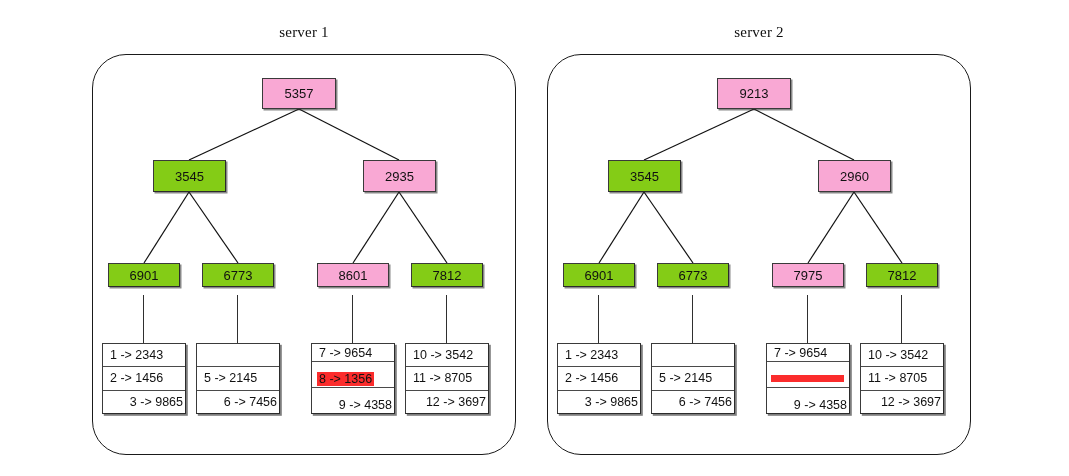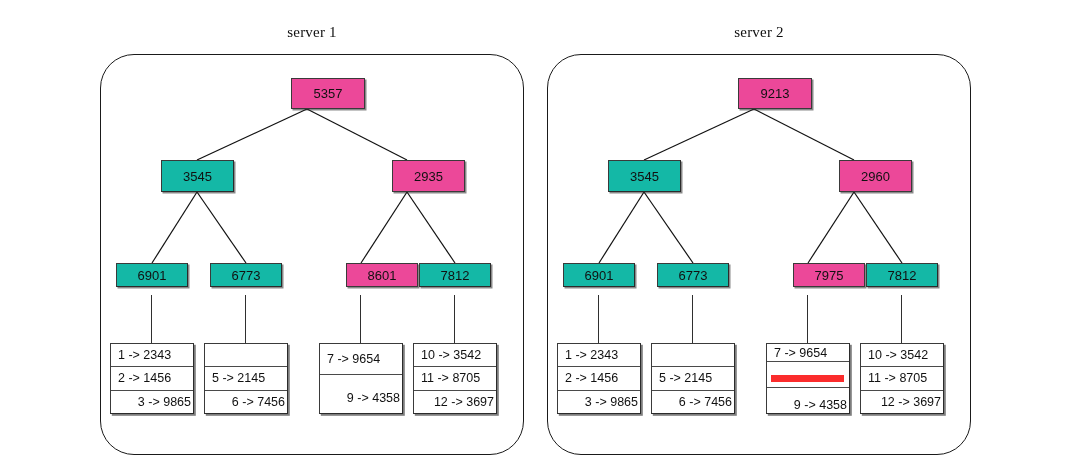--- a/index.html
+++ b/index.html
@@ -15,34 +15,34 @@
   .panel .frame{
     position:absolute;left:0;top:0;width:100%;height:100%;
     border:1.4px solid #1a1a1a;border-radius:34px;background:transparent;
     box-sizing:border-box;
   }
   .panel-title{
     position:absolute;top:-30px;left:0;width:100%;
     text-align:center;font-family:"Liberation Serif",serif;
     font-size:15px;color:#101010;letter-spacing:.2px;
   }
-  #panel-1{left:100px;width:424px;}
+  #panel-1{left:92px;width:424px;}
   #panel-2{left:547px;width:424px;}
 
   
   .node{
     position:absolute;box-sizing:border-box;
     border:1.6px solid #3a3a3a;
     border-right-color:#2b2b2b;border-bottom-color:#2b2b2b;
-    background:#14b8a6;
+    background:#84cc16;
     display:flex;align-items:center;justify-content:center;
     font-size:13px;color:#111;
     box-shadow:1.5px 1.5px 0 rgba(40,40,40,.55);
   }
-  .node.red{background:#ec4899;border-color:#3a3a3a;margin-left:21px;}
+  .node.red{background:#f9a8d4;border-color:#3a3a3a;}
 
   .lvl1{width:74px;height:31px;left:170px;top:24px;}
   .lvl2{width:73px;height:32px;top:106px;}
   .lvl2.a{left:61px;}
   .lvl2.b{left:271px;}
   .lvl3{width:72px;height:24px;top:209px;}
   .lvl3.a{left:16px;}
   .lvl3.b{left:110px;}
   .lvl3.c{left:225px;}
   .lvl3.d{left:319px;}
@@ -145,20 +145,23 @@
           <span class="txt">5 -&gt; 2145</span>
         </div>
       <div class="leafcell">
           <span class="txt">6 -&gt; 7456</span>
         </div>
     </div>
     <div class="leafgroup g3">
       <div class="leafcell">
           <span class="txt">7 -&gt; 9654</span>
         </div>
+      <div class="leafcell hl">
+          <span class="txt">8 -&gt; 1356</span>
+        </div>
       <div class="leafcell">
           <span class="txt">9 -&gt; 4358</span>
         </div>
     </div>
     <div class="leafgroup g4">
       <div class="leafcell">
           <span class="txt">10 -&gt; 3542</span>
         </div>
       <div class="leafcell">
           <span class="txt">11 -&gt; 8705</span>

